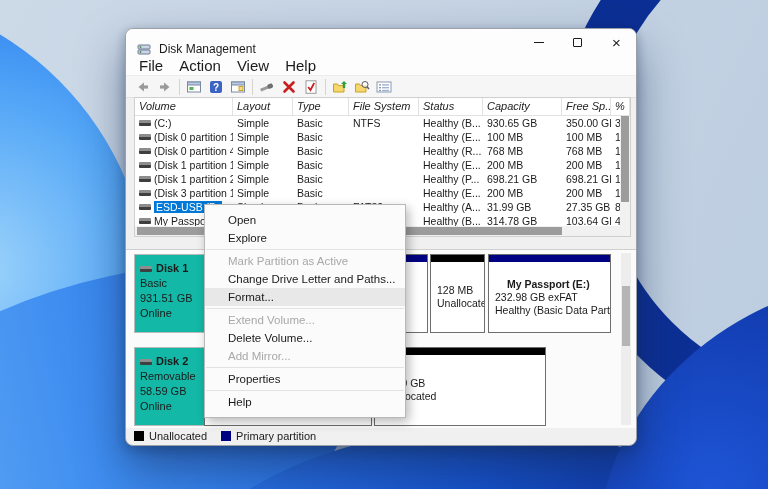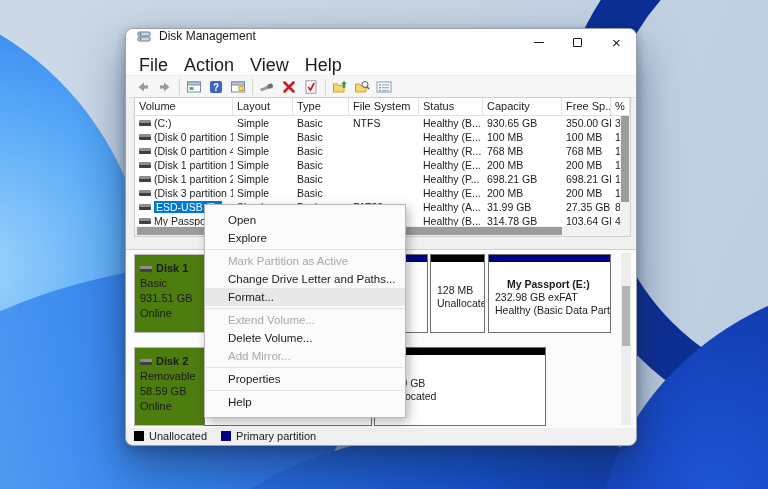--- a/index.html
+++ b/index.html
@@ -20,62 +20,62 @@
   .wpR1 { left:555px; top:-130px; width:570px; height:570px; border:48px solid #0c2f95; }
   .wpR2 { left:590px; top:290px; width:520px; height:430px; transform:rotate(-28deg);
     background:radial-gradient(circle at 28% 32%,#1e55d6 0%,#0e34a4 55%,#081f6e 100%); }
 
   
   #window { position:absolute; left:125px; top:28px; width:512px; height:418px;
     background:#f0f0f0; border:1px solid #9aa0a6; border-radius:8px; overflow:hidden;
     box-shadow:0 22px 45px rgba(20,40,80,.5), 0 4px 12px rgba(20,40,80,.35);
     font-size:11px; color:#1b1b1b; }
 
-  .titlebar { height:27px; background:#fdfdfd; display:flex; align-items:flex-start; }
+  .titlebar { height:27px; background:#fdfdfd; display:flex; align-items:flex-end; }
   .titlebar .appicon { margin:0 8px 0 11px; display:inline-flex; }
   .titlebar .title { font-size:12px; }
   .caption-btns { margin-left:auto; display:flex; height:100%; }
   .caption-btn { width:39px; height:100%; display:flex; align-items:center; justify-content:center;
     color:#1a1a1a; }
   .glyph-min { width:10px; height:1.3px; background:#1a1a1a; }
   .glyph-max { width:9px; height:9px; border:1.3px solid #1a1a1a; border-radius:1px; }
   .glyph-close { font-size:15px; line-height:1; }
 
   .menubar { height:19px; background:#fdfdfd; display:flex; align-items:center;
-    padding-left:5px; font-size:18px; }
+    padding-left:5px; font-size:15px; }
   .menubar .mi { padding:1px 8px; }
 
   .toolbar { height:23px; background:#f6f6f6; border-top:1px solid #ececec;
     border-bottom:1px solid #e0e0e0; display:flex; align-items:center; padding-left:6px; }
   .tbtn { width:22px; height:20px; display:flex; align-items:center; justify-content:center; }
   .tsep { width:1px; height:16px; background:#d4d4d4; margin:0 3px; }
 
   
   #volume-list { position:absolute; left:8px; top:68px; width:497px; height:140px;
     background:#ffffff; border:1px solid #cfcfcf; }
   .lv-header { display:grid; grid-template-columns:98px 60px 56px 70px 64px 79px 49px 1fr;
-    height:18px; border-bottom:1px solid #e2e2e2; background:#ffffff; }
+    height:18px; border-bottom:1px solid #e2e2e2; background:#ffffff;font-style:italic; }
   .lv-header .hc { padding:2px 0 0 4px; border-right:1px solid #e2e2e2; color:#222;
     white-space:nowrap; overflow:hidden; }
   .lv-row { display:grid; grid-template-columns:98px 60px 56px 70px 64px 79px 49px 1fr;
     height:14px; align-items:center; }
   .lv-row .c { padding-left:4px; white-space:nowrap; overflow:hidden; font-size:10.5px; }
   .lv-row .c0 { display:flex; align-items:center; gap:3px; padding-left:4px; }
   .vol-label.sel { background:#0078d7; color:#fff; padding:0 2px; }
   .vscroll { position:absolute; right:0; top:18px; width:10px; height:112px; background:#f1f1f1; }
   .vscroll .thumb { position:absolute; left:1px; width:8px; top:0; height:86px; background:#9c9c9c; }
   .hscroll { position:absolute; left:0; bottom:0; width:100%; height:10px; background:#f1f1f1; }
   .hscroll .thumb { position:absolute; top:1px; height:8px; left:2px; width:425px; background:#9c9c9c; }
 
   
   #graphical { position:absolute; left:0; top:220px; width:510px; height:179px;
     background:#fbfbfb; border-top:1px solid #cfcfcf; }
   .disk-row { position:absolute; left:8px; width:487px; height:79px; }
   .disk-label { position:absolute; left:0; top:0; width:72px; height:79px;
-    background:#4d7c0f; border:1px solid #b9b9b9; padding:6px 0 8px 5px; line-height:15px; }
+    background:#14b8a6; border:1px solid #b9b9b9; padding:6px 0 8px 5px; line-height:15px; }
   .disk-label .dname { font-weight:bold; display:flex; align-items:center; gap:4px; }
   .part { position:absolute; top:0; height:79px; background:#ffffff; border:1px solid #6e6e6e; }
   .part .bar { height:9px; border-bottom:2px solid #ffffff; }
   .part .body { height:66px; display:flex; flex-direction:column; justify-content:center;
     padding-left:6px; line-height:13px; font-size:10.5px; white-space:nowrap; overflow:hidden; }
   .part .body .b1 { font-weight:bold;padding-left:12px; }
   .gscroll { position:absolute; left:495px; top:224px; width:10px; height:172px; background:#ededed; }
   .gscroll .thumb { position:absolute; left:1px; width:8px; top:33px; height:60px; background:#b5b5b5; }
 
   

